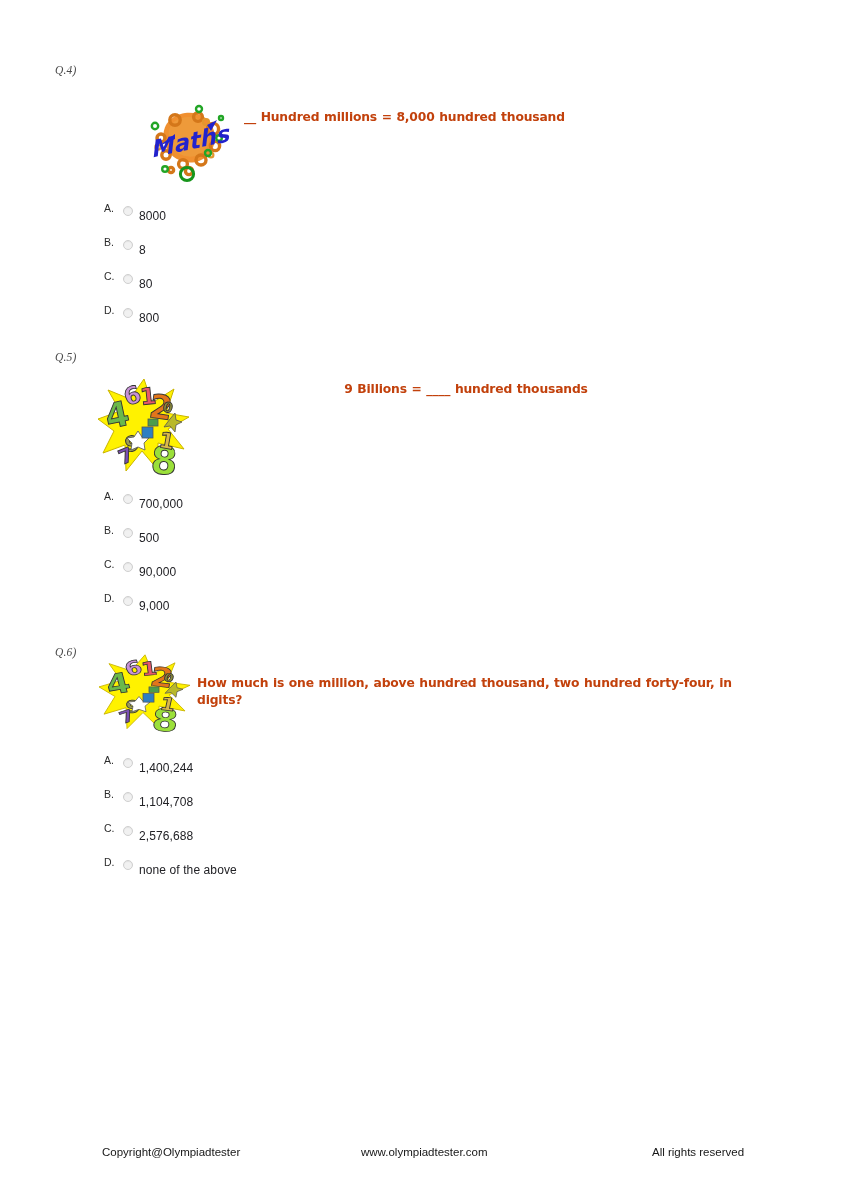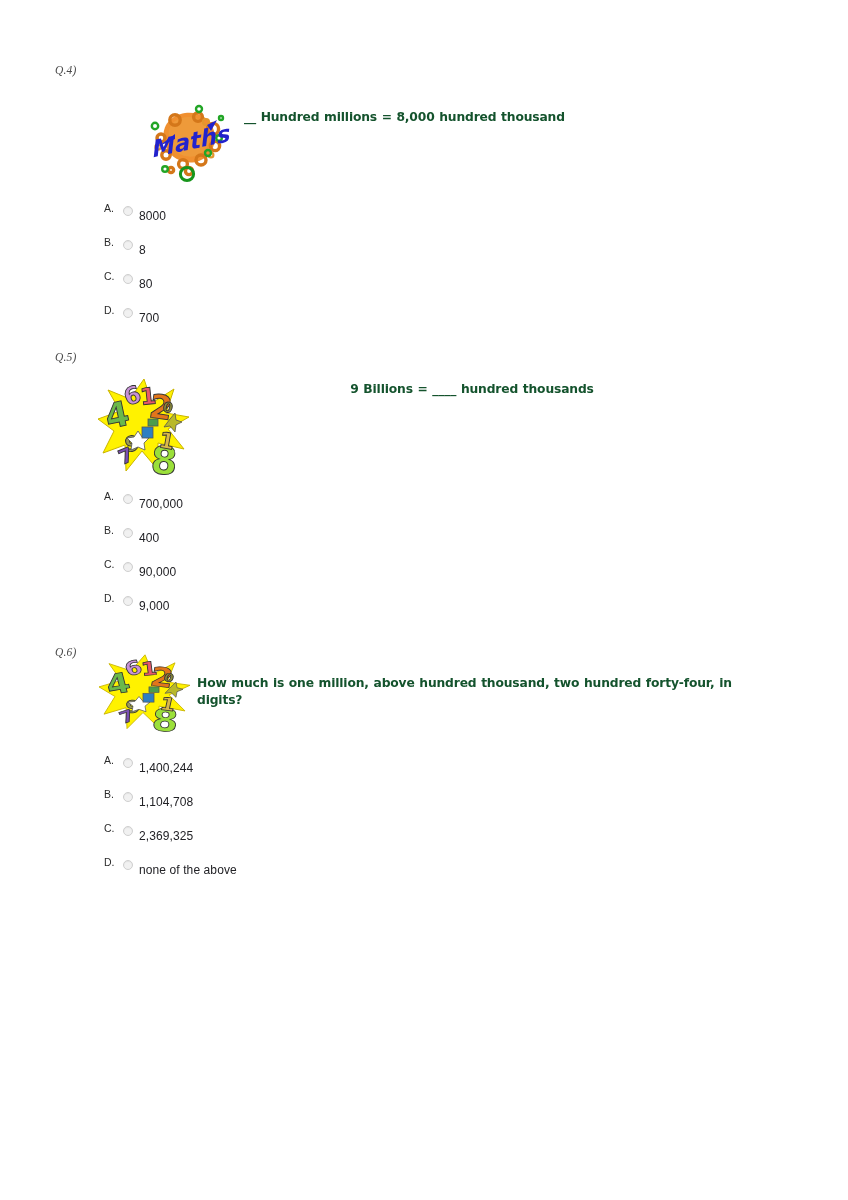--- a/index.html
+++ b/index.html
@@ -52,21 +52,21 @@
     position: absolute;
     overflow: hidden;
   }
 
   .q-text {
     position: absolute;
     font-family: "DejaVu Sans", sans-serif;
     font-weight: bold;
     font-size: 12.3px;
     line-height: 17px;
-    color: #14532d;
+    color: #c2410c;
     letter-spacing: -0.15px;
     word-spacing: 0.5px;
   }
 
   
   .options {
     position: absolute;
     left: 104px;
   }
   .option-row {
@@ -198,21 +198,21 @@
         <span class="opt-text">8</span>
       </div>
       <div class="option-row">
         <span class="opt-letter">C.</span>
         <span class="opt-radio"></span>
         <span class="opt-text">80</span>
       </div>
       <div class="option-row">
         <span class="opt-letter">D.</span>
         <span class="opt-radio"></span>
-        <span class="opt-text">700</span>
+        <span class="opt-text">800</span>
       </div>
     </div>
   </div>
 
   <div class="question-block" style="top:351px; height:265px;text-align:center;">
     <div class="q-label">Q.5)</div>
 
     <div class="q-body">
       <div class="q-figure" style="left:96px; top:22px; width:96px; height:106px;">
         <svg class="fig-numbers" width="96" height="106" viewBox="0 0 96 106">
@@ -233,33 +233,33 @@
 
           <g stroke="#555" stroke-width="0.8">
             <path d="M38 64 l4 -6 l4 6 l7 1 l-5 5 l1 7 l-7 -3 l-7 3 l1 -7 l-5 -5 z" fill="#ffffff"></path>
             <rect x="46" y="54" width="11" height="11" fill="#2E7FC1"></rect>
             <rect x="52" y="46" width="10" height="7" fill="#4C9C4C"></rect>
             <path d="M74 46 l5 -6 l1 7 l6 2 l-6 3 l-1 7 l-5 -6 l-6 1 z" fill="#B8B82A"></path>
           </g>
         </svg>
       </div>
 
-      <div class="q-text" style="left:192px; top:30px; width:560px;">9 Billions = ____ hundred thousands</div>
+      <div class="q-text" style="left:186px; top:30px; width:560px;">9 Billions = ____ hundred thousands</div>
     </div>
 
     <div class="options" style="top:139px;">
       <div class="option-row">
         <span class="opt-letter">A.</span>
         <span class="opt-radio"></span>
         <span class="opt-text">700,000</span>
       </div>
       <div class="option-row">
         <span class="opt-letter">B.</span>
         <span class="opt-radio"></span>
-        <span class="opt-text">400</span>
+        <span class="opt-text">500</span>
       </div>
       <div class="option-row">
         <span class="opt-letter">C.</span>
         <span class="opt-radio"></span>
         <span class="opt-text">90,000</span>
       </div>
       <div class="option-row">
         <span class="opt-letter">D.</span>
         <span class="opt-radio"></span>
         <span class="opt-text">9,000</span>
@@ -304,24 +304,29 @@
         <span class="opt-text">1,400,244</span>
       </div>
       <div class="option-row">
         <span class="opt-letter">B.</span>
         <span class="opt-radio"></span>
         <span class="opt-text">1,104,708</span>
       </div>
       <div class="option-row">
         <span class="opt-letter">C.</span>
         <span class="opt-radio"></span>
-        <span class="opt-text">2,369,325</span>
+        <span class="opt-text">2,576,688</span>
       </div>
       <div class="option-row">
         <span class="opt-letter">D.</span>
         <span class="opt-radio"></span>
         <span class="opt-text">none of the above</span>
       </div>
     </div>
   </div>
 
+  <div class="footer">
+    <span class="f-left">Copyright@Olympiadtester</span>
+    <span class="f-center">www.olympiadtester.com</span>
+    <span class="f-right">All rights reserved</span>
+  </div>
 
 </div>
 
 </body></html>

